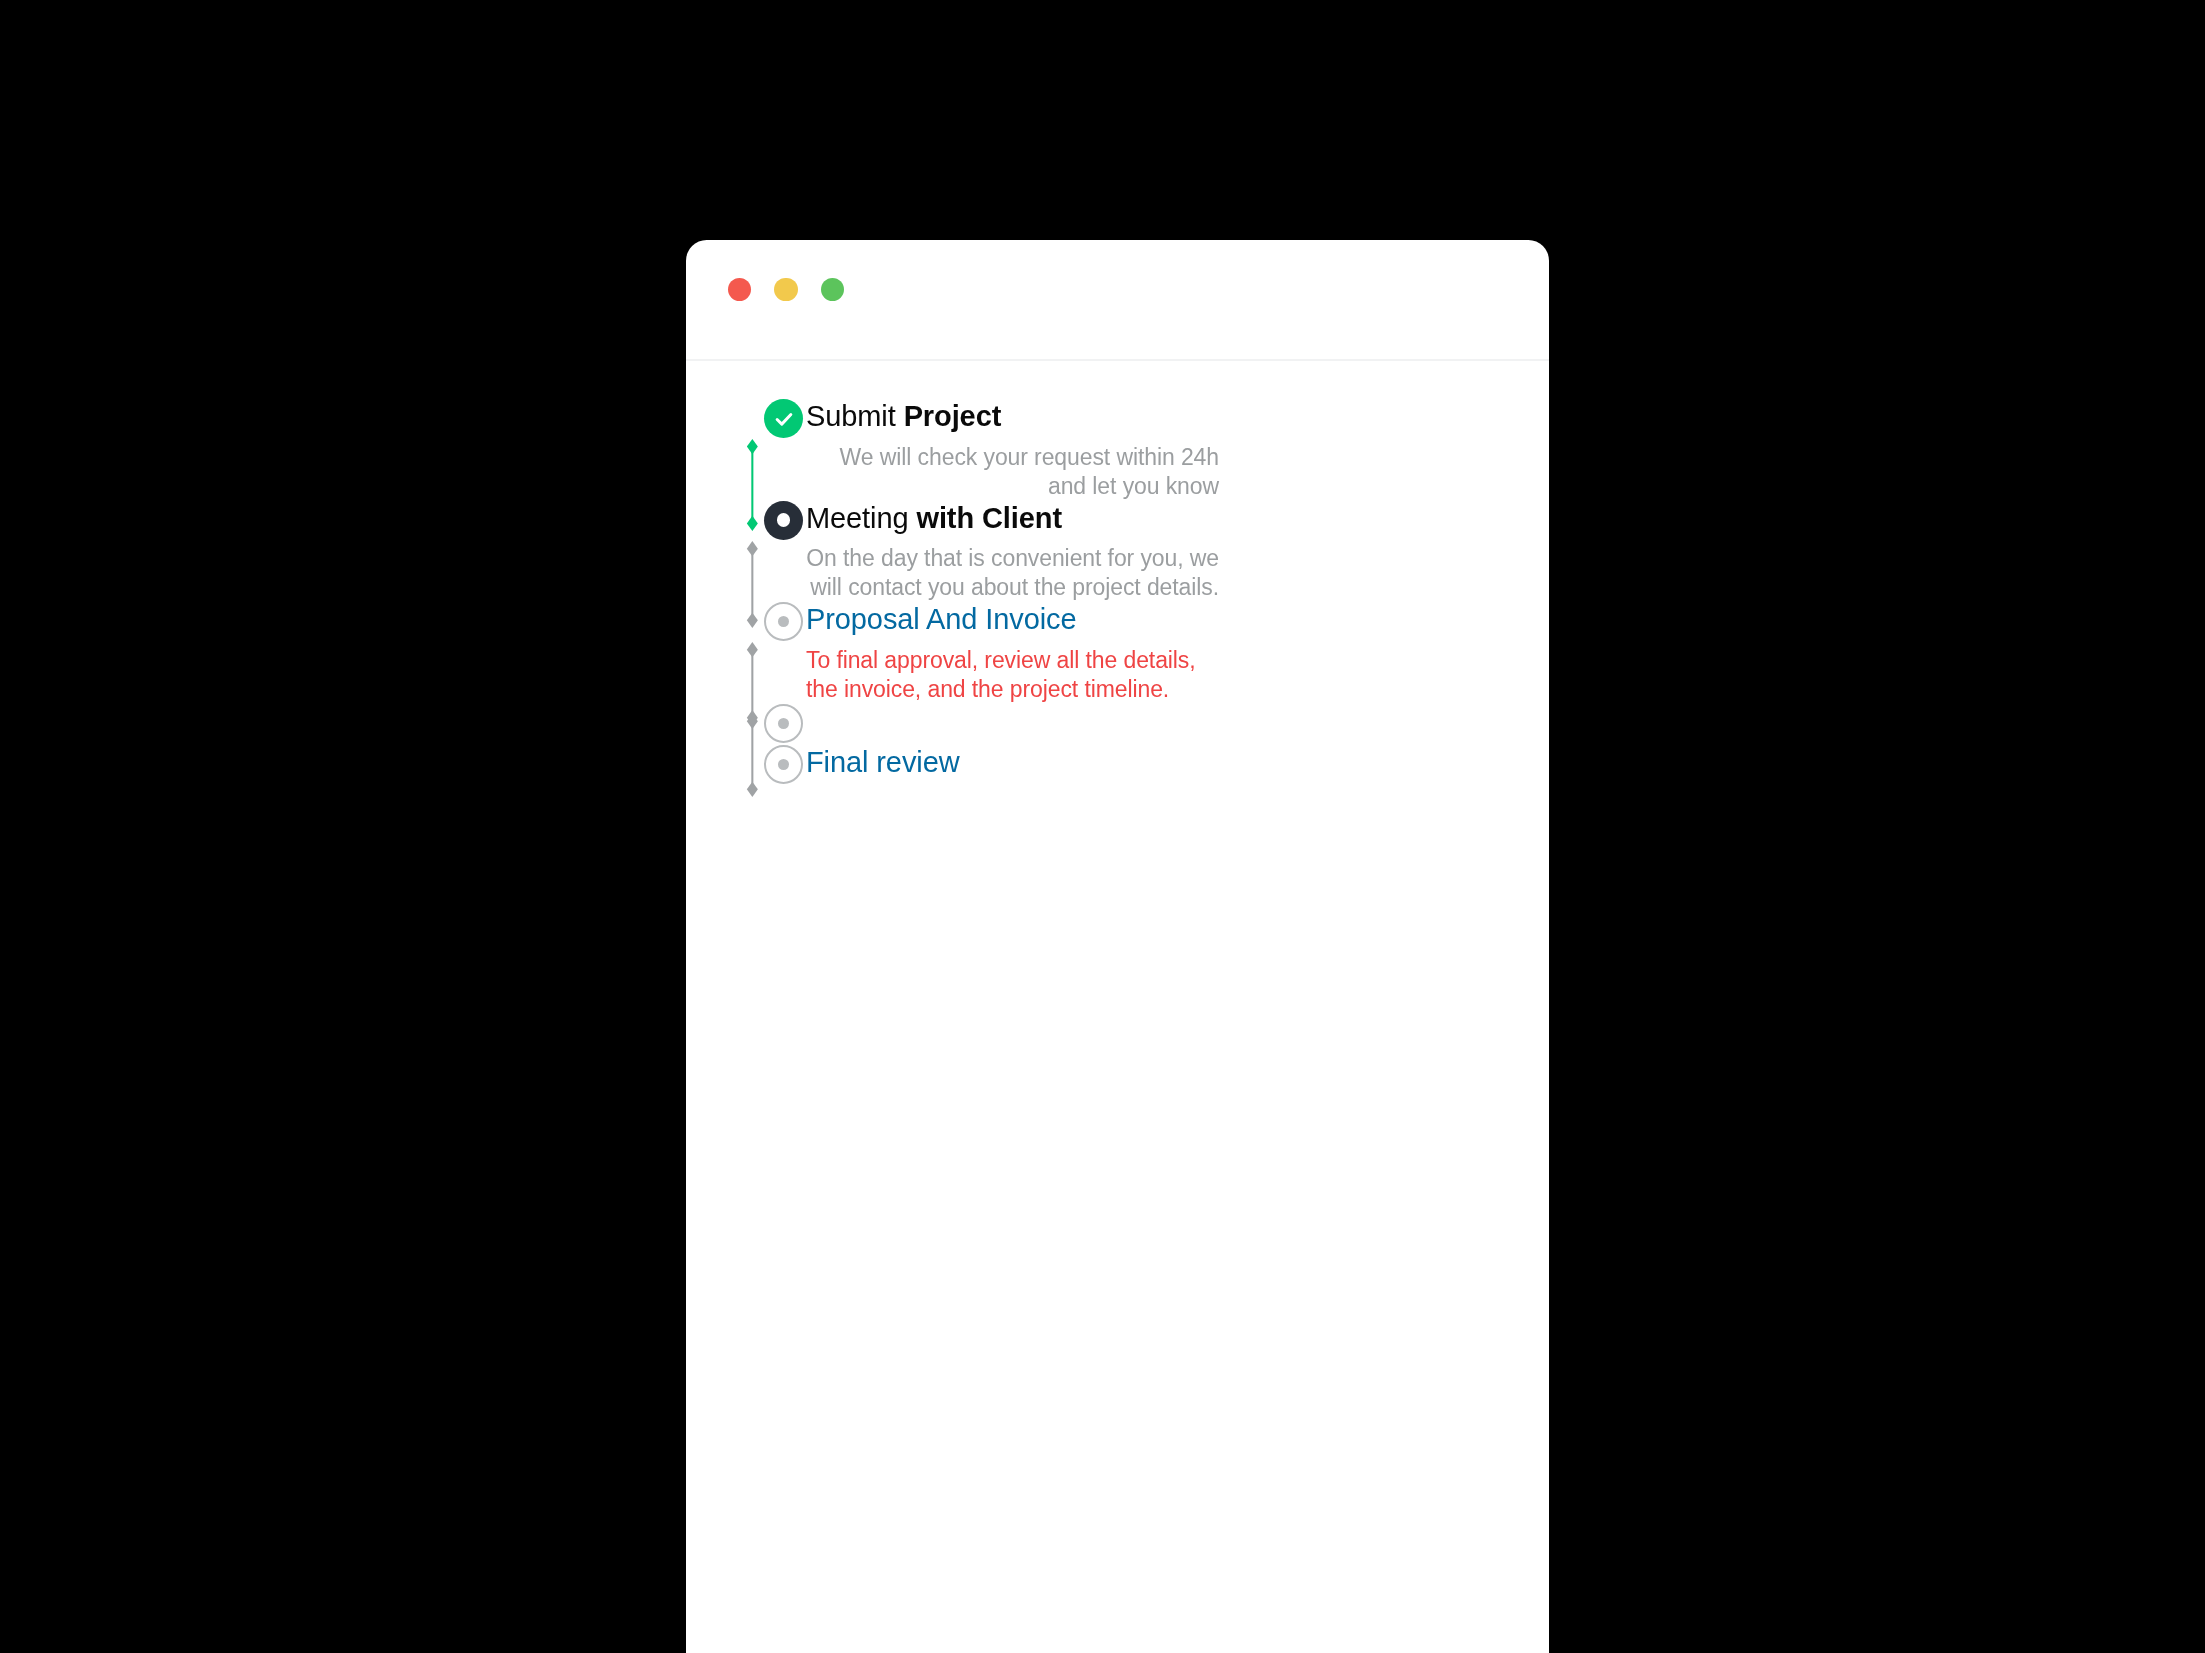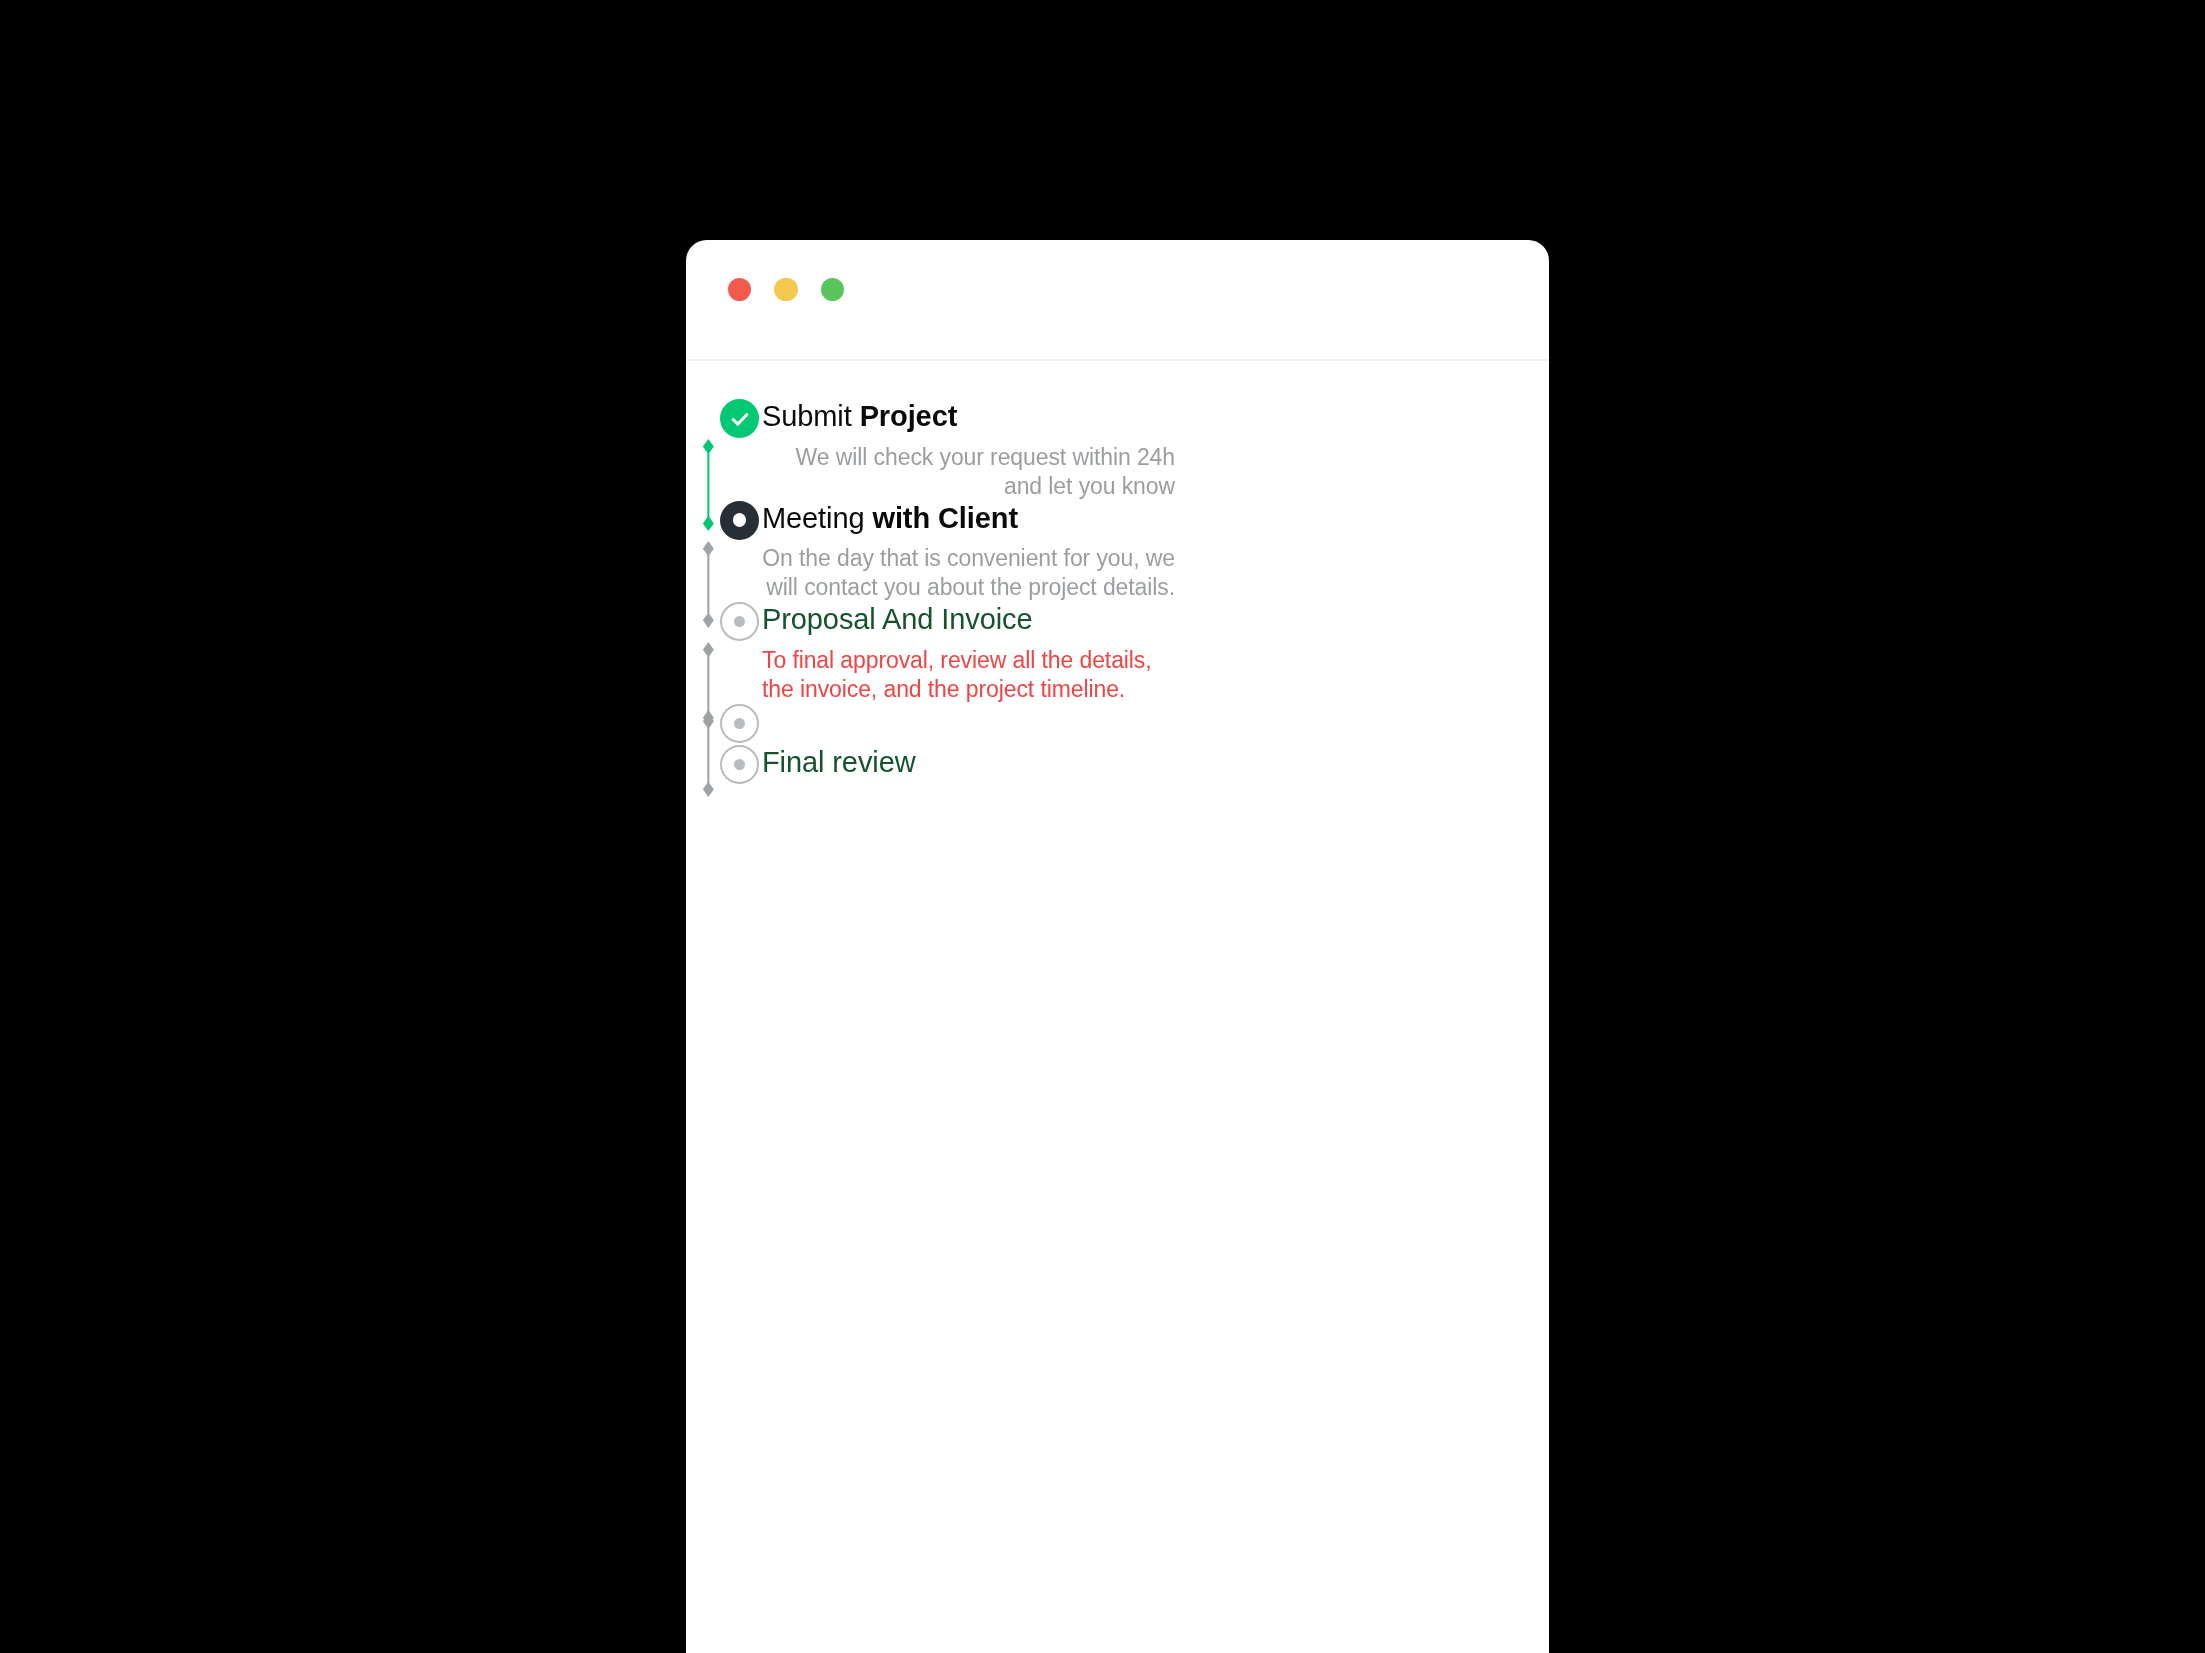--- a/index.html
+++ b/index.html
@@ -42,20 +42,21 @@
   
   #timeline{
     position:relative;
     padding:38px 0 0 0;
   }
   .step{
     position:relative;
     display:block;
     padding-left:76px;
     padding-right:30px;
+    margin-left:44px;
   }
 
   
   .marker{
     position:absolute;
     left:31px;
     top:0;
     width:45px;
     display:flex;
     justify-content:center;
@@ -93,21 +94,21 @@
   
   .step-title{
     font-size:29px;
     line-height:34px;
     letter-spacing:-0.1px;
     white-space:nowrap;
   }
   .step-title .t-light{ font-weight:400; }
   .step-title .t-bold{ font-weight:700; }
   .step.active .step-title{ color:#0a0a0a; }
-  .step.state-dim .step-title{ color:#14532d; font-weight:400; }
+  .step.state-dim .step-title{ color:#0369a1; font-weight:400; }
   .step.state-dim .step-title .t-bold{ font-weight:400; }
 
   
   .step-desc{
     font-size:23px;
     line-height:29px;
     font-weight:400;
     max-width:413px;
     letter-spacing:-0.1px;
   }

